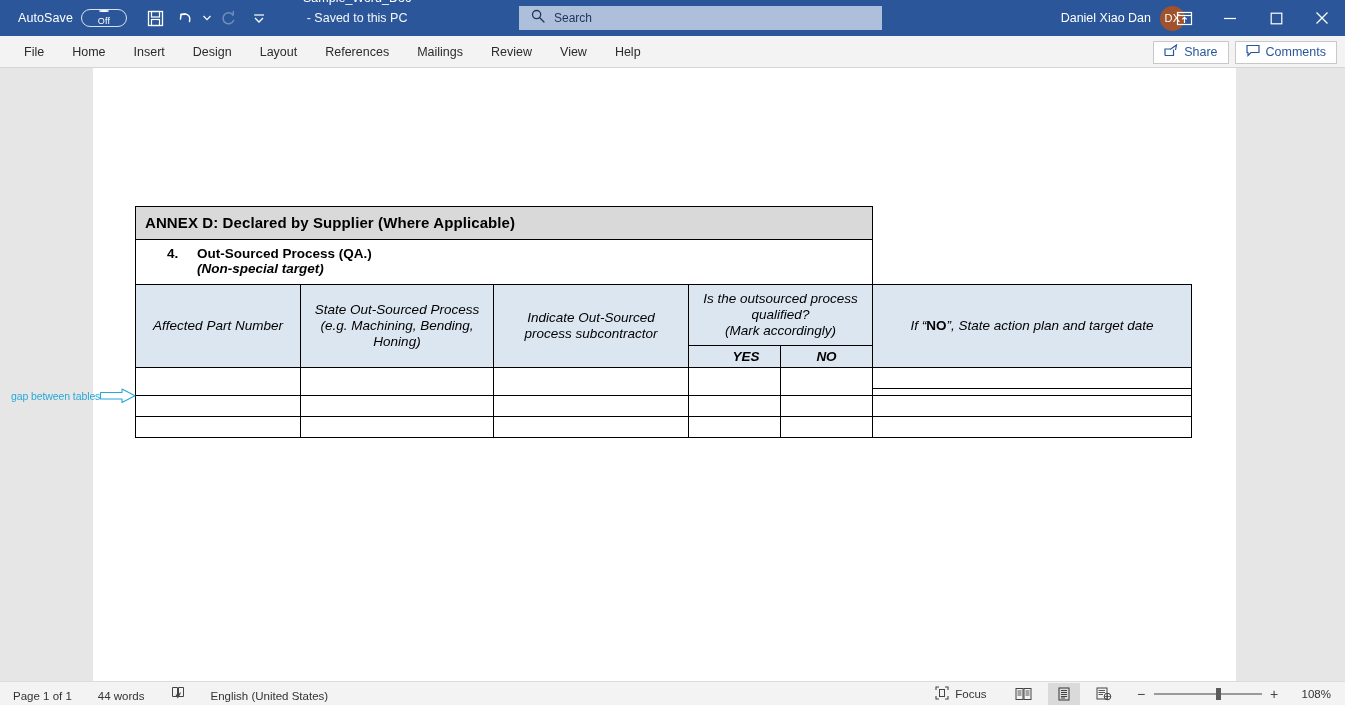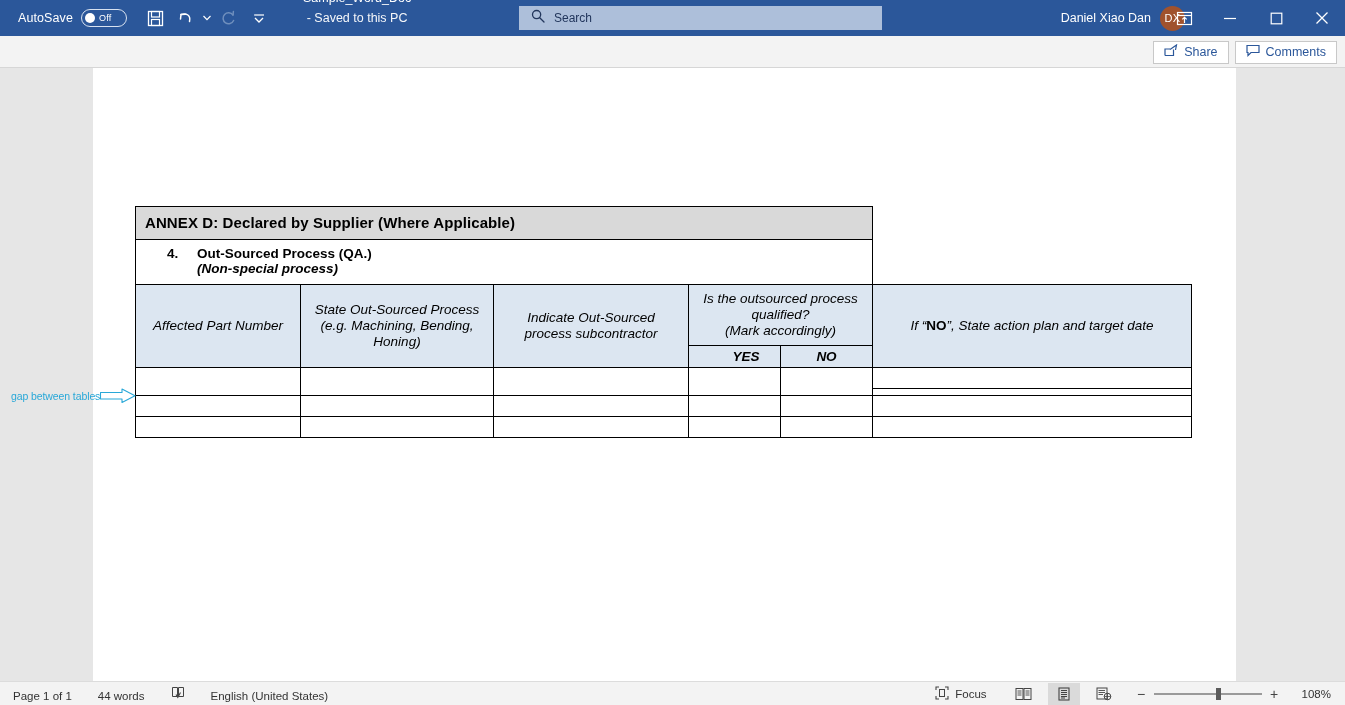--- a/index.html
+++ b/index.html
@@ -14,21 +14,21 @@
   .titlebar {
     height: 36px; background: #2b579a;
     display: flex; align-items: center;
     position: relative; color: #ffffff;
   }
   .autosave-wrap { display: flex; align-items: center; margin-left: 18px; gap: 8px; }
   .autosave-label { font-size: 12.5px; color: #ffffff; letter-spacing: .1px; }
   .toggle {
     width: 46px; height: 18px; border-radius: 9px;
     border: 1.4px solid #d8e2f0; background: #2b579a;
-    display: flex; align-items: center; padding: 0 3px; gap: 4px;
+    display: flex; align-items: center; padding: 0 3px; gap: 4px; flex-direction: column;
   }
   .toggle .knob { width: 10px; height: 10px; border-radius: 50%; background: #ffffff; }
   .toggle .offtxt { font-size: 9px; color: #ffffff; letter-spacing: .2px; }
 
   .qat { display: flex; align-items: center; margin-left: 14px; gap: 2px; }
   .qbtn {
     width: 28px; height: 26px; display: flex; align-items: center; justify-content: center;
   }
   .qbtn svg { display: block; }
   .caretmini { width: 12px; height: 26px; display:flex; align-items:center; justify-content:center; }
@@ -243,20 +243,32 @@
     </span>
     <span class="winbtn">
       <svg width="14" height="14" viewBox="0 0 14 14">
           <path d="M1.5 1.5 L12.5 12.5 M12.5 1.5 L1.5 12.5" stroke="#fff" stroke-width="1.3"></path>
         </svg>
     </span>
   </div>
 </div>
 
 <div class="ribbon">
+  <div class="tabs">
+    <span class="tab">File</span>
+    <span class="tab">Home</span>
+    <span class="tab">Insert</span>
+    <span class="tab">Design</span>
+    <span class="tab">Layout</span>
+    <span class="tab">References</span>
+    <span class="tab">Mailings</span>
+    <span class="tab">Review</span>
+    <span class="tab">View</span>
+    <span class="tab">Help</span>
+  </div>
   <div class="ribbon-right">
     <span class="rbtn">
       <span>
         <svg width="14" height="13" viewBox="0 0 14 13">
             <path d="M1 11.5 L1 5 L6 5" fill="none" stroke="#2b579a" stroke-width="1.2"></path>
             <path d="M1 11.5 L9.5 11.5 L9.5 5.5" fill="none" stroke="#2b579a" stroke-width="1.2"></path>
             <path d="M6 5.5 L12.5 1 L11.5 6" fill="none" stroke="#2b579a" stroke-width="1.2"></path>
           </svg>
       </span>
       <span>Share</span>
@@ -279,21 +291,21 @@
     <table class="doc-table">
       <tbody>
           <tr>
         <td class="annex" colspan="5">ANNEX D: Declared by Supplier (Where Applicable)</td>
       </tr>
       <tr>
         <td class="section" colspan="5">
           <div class="sec-line1">
             <span class="num">4.</span><span>Out-Sourced Process (QA.)</span>
           </div>
-          <div class="sec-line2">(Non-special process)</div>
+          <div class="sec-line2">(Non-special target)</div>
         </td>
       </tr>
       <tr>
         <td class="hdr" rowspan="2" style="width:165px;margin-top:40px;">Affected Part Number</td>
         <td class="hdr" rowspan="2" style="width:193px;">
           <div>State Out-Sourced Process</div>
           <div>(e.g. Machining, Bending,</div>
           <div>Honing)</div>
         </td>
         <td class="hdr" rowspan="2" style="width:195px;">

